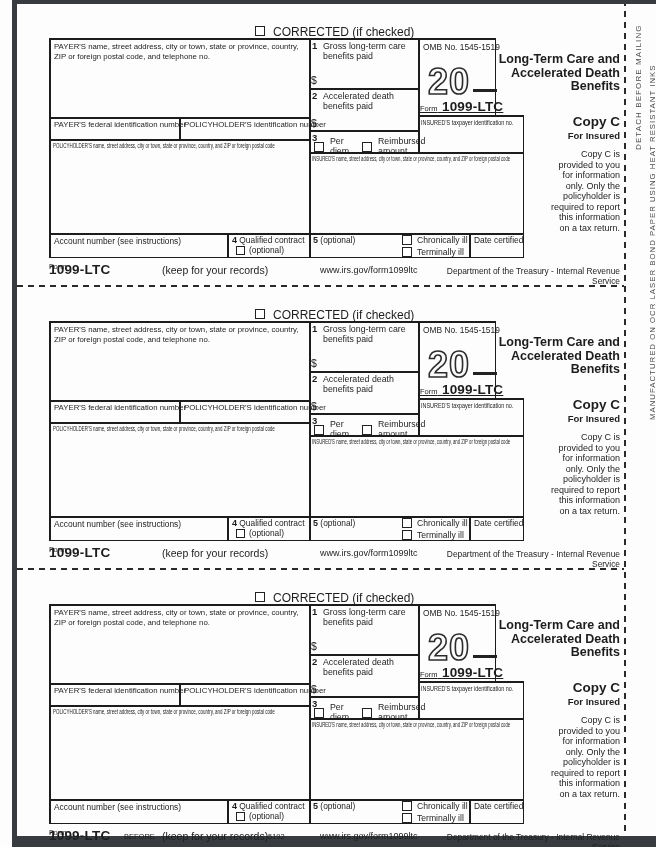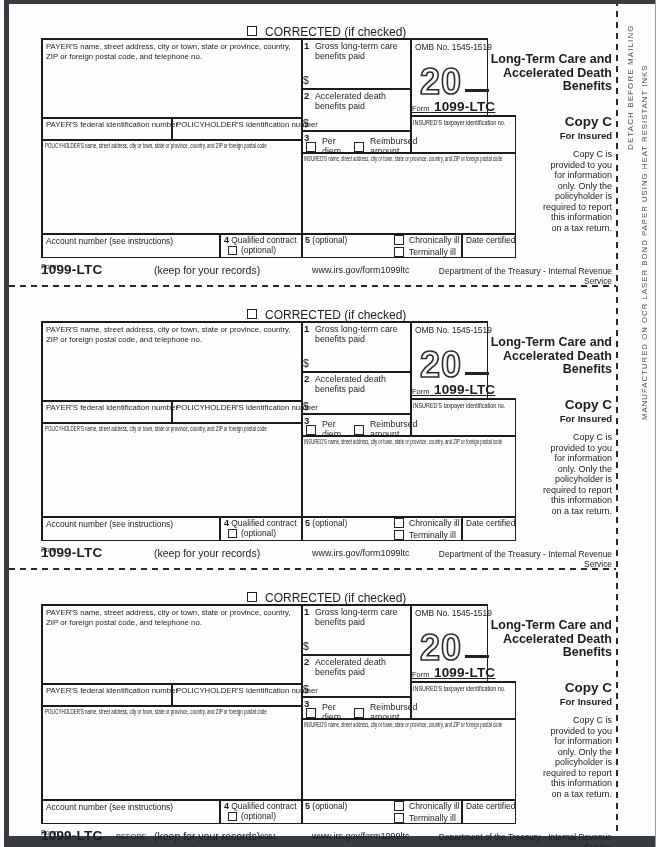--- a/index.html
+++ b/index.html
@@ -33,21 +33,21 @@
   .footer span{position:absolute;}
   .dashv{position:absolute;width:1.6px;background:repeating-linear-gradient(to bottom,#2a2a2a 0 6px,transparent 6px 11px);}
   .dashh{position:absolute;height:1.6px;background:repeating-linear-gradient(to right,#2a2a2a 0 6px,transparent 6px 11px);}
   .vtext{position:absolute;transform:rotate(-90deg);transform-origin:0 0;white-space:nowrap;
          font-size:8px;letter-spacing:1.1px;color:#4b4b4b;}
 </style>
 </head>
 <body>
 
 <div id="root">
-  <div id="sheet" style="position:absolute;left:4px;top:0;width:612px;height:847px;">
+  <div id="sheet" style="position:absolute;left:12px;top:0;width:612px;height:847px;">
 
     <div class="dashv" style="left:612px;top:0;height:838px;"></div>
     <div class="dashh" style="left:5px;top:285px;width:607px;"></div>
     <div class="dashh" style="left:5px;top:568px;width:607px;"></div>
 
     <div class="vtext" style="left:622px;top:150px;">DETACH BEFORE MAILING</div>
     <div class="vtext" style="left:636px;top:420px;font-size:7.8px;letter-spacing:1px;">MANUFACTURED ON OCR LASER BOND PAPER USING HEAT RESISTANT INKS</div>
 
     <div class="strip" style="left:0;top:0;width:656px;height:4px;"></div>
     <div class="strip" style="left:0;top:0;width:5px;height:847px;"></div>
@@ -374,19 +374,19 @@
     <div class="forins">For Insured</div>
     <div class="copytxt">Copy C is provided to you for information only. Only the policyholder is required to report this information on a tax return.</div>
 
     <div class="footer">
       <span class="formid" style="left:37px;top:0;">
         <span class="fw">Form</span>
         <span class="fn">1099-LTC</span>
       </span>
       <span style="left:112px;top:4px;font-size:7.5px;">BEFORE</span>
       <span style="left:150px;top:2px;font-size:10.5px;">(keep for your records)</span>
-      <span style="left:256px;top:4px;font-size:7.5px;">8061</span>
+      <span style="left:256px;top:4px;font-size:7.5px;">5192</span>
       <span style="left:308px;top:3px;font-size:9px;">www.irs.gov/form1099ltc</span>
       <span style="left:420px;top:3.5px;width:188px;text-align:right;font-size:8.4px;">Department of the Treasury - Internal Revenue Service</span>
     </div>
   </div>
 </div>
 </div>
 
 </body></html>

